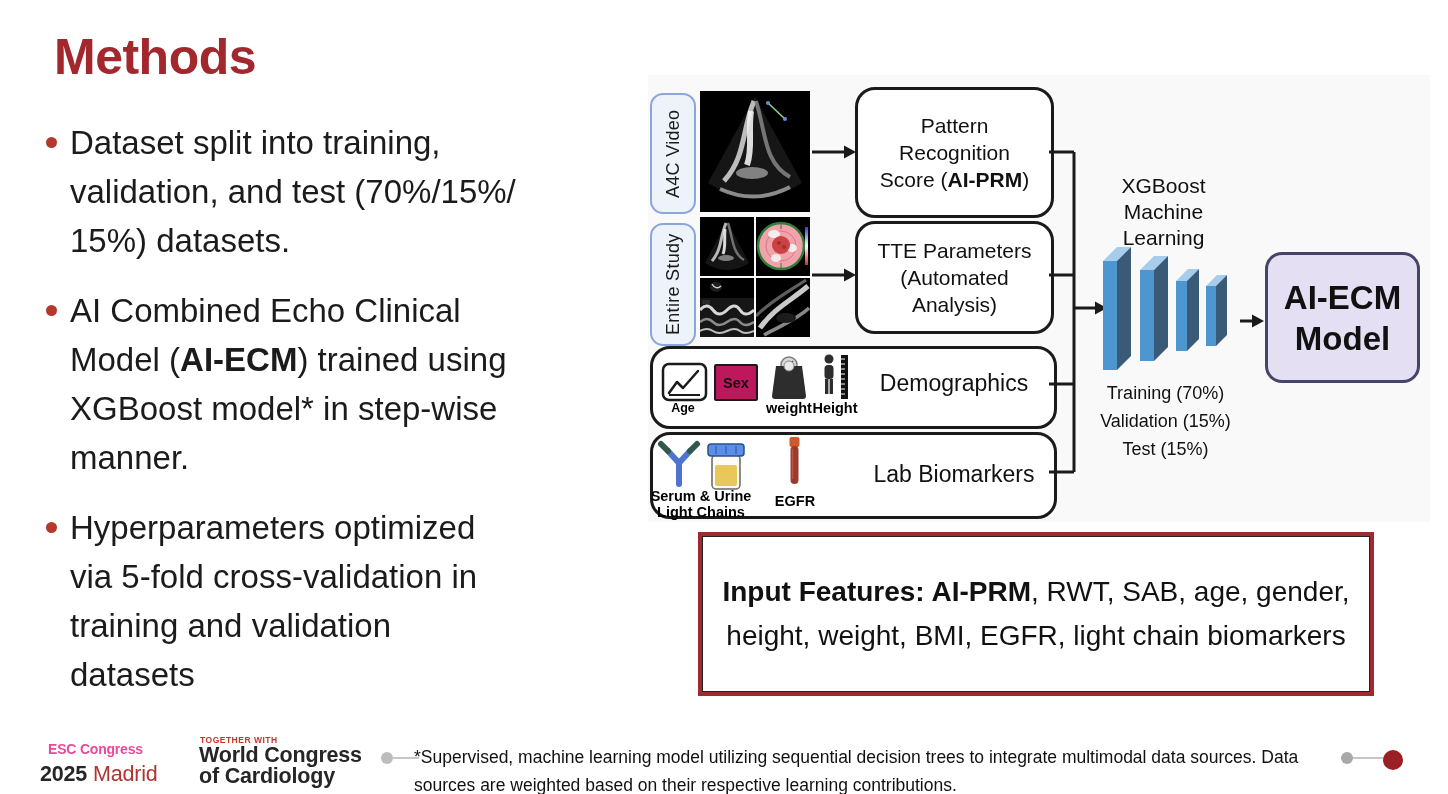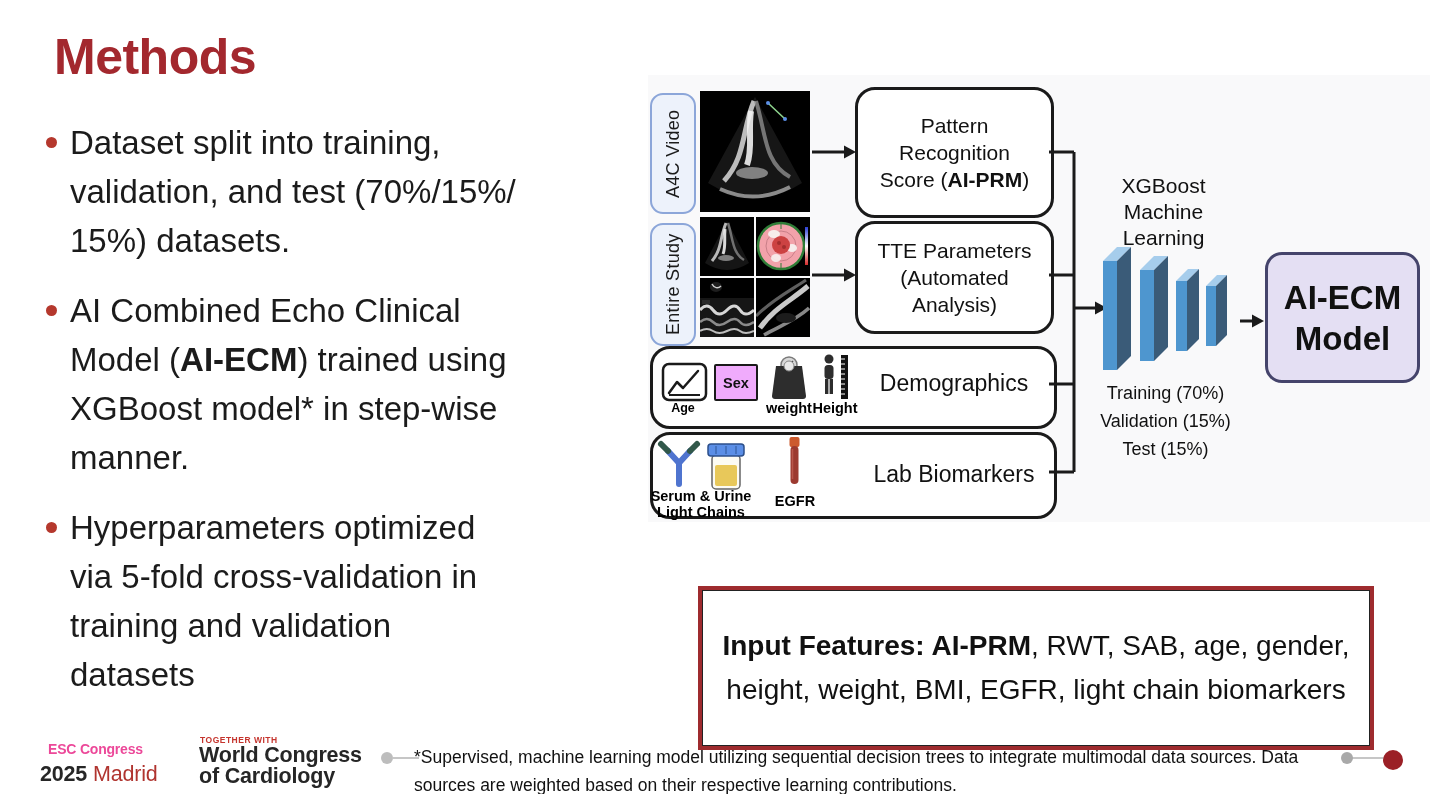--- a/index.html
+++ b/index.html
@@ -19,30 +19,30 @@
         writing-mode:vertical-rl;transform:rotate(180deg);
         display:flex;align-items:center;justify-content:center;
         font-size:18px;font-weight:500;color:#1b1b1b;letter-spacing:.3px;}
   .diag-box{background:#fff;border:3px solid #1a1a1a;border-radius:20px;
         display:flex;align-items:center;justify-content:center;text-align:center;
         font-size:21px;line-height:27px;font-weight:500;color:#111;}
   .thumb{display:block;background:#000;}
   .grid2{display:grid;grid-template-columns:54px 54px;grid-template-rows:59px 59px;gap:2px;}
   .caption{font-size:23px;font-weight:500;color:#111;text-align:center;}
   .small-lab{font-size:14.5px;font-weight:600;color:#000000;text-align:center;line-height:15.5px;}
-  .sex-box{border:2.5px solid #1a1a1a;border-radius:2px;background:#f0abfc;display:flex;align-items:center;justify-content:center;
+  .sex-box{border:2.5px solid #1a1a1a;border-radius:2px;background:#be185d;display:flex;align-items:center;justify-content:center;
         font-size:14.5px;font-weight:600;color:#111;}
   .xgb{font-size:21px;line-height:26px;font-weight:500;text-align:center;color:#111;}
   .split{font-size:18px;line-height:28px;font-weight:500;text-align:center;color:#111;}
   .out-box{background:#E4DFF3;border:3px solid #45446B;border-radius:17px;
         display:flex;align-items:center;justify-content:center;text-align:center;
         font-size:33px;line-height:41px;font-weight:bold;color:#111;}
 
   
-  .input-box{left:698px;top:586px;width:676px;height:164px;box-sizing:border-box;
+  .input-box{left:698px;top:532px;width:676px;height:164px;box-sizing:border-box;
         border:4px solid #9E2B2E;box-shadow:inset 0 0 0 1px #222;background:#fff;
         display:flex;align-items:center;justify-content:center;}
   .input-text{width:648px;text-align:center;font-size:28px;line-height:44px;color:#111;}
   .input-text b{font-weight:bold;}
 
   
   .esc1{left:48px;top:741px;font-size:14px;font-weight:bold;color:#ec4899;letter-spacing:-0.2px;}
   .esc2{left:40px;top:762px;font-size:21.5px;color:#262626;letter-spacing:-0.2px;}
   .esc2 .yr{font-weight:bold;}
   .esc2 .city{color:#B0342F;margin-left:6px;}

